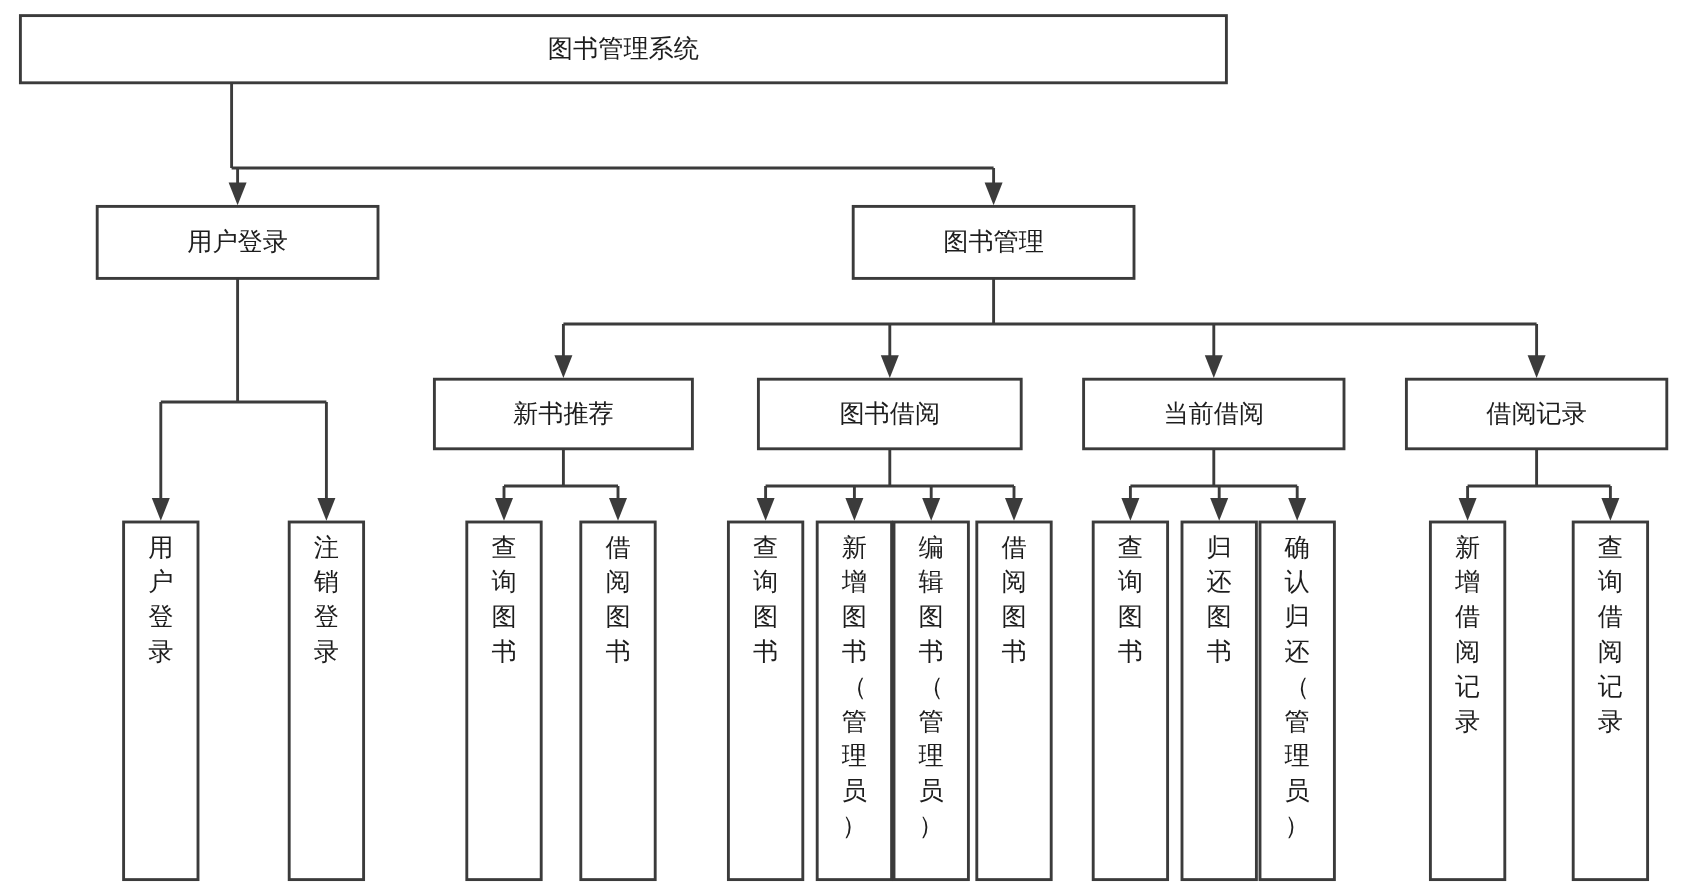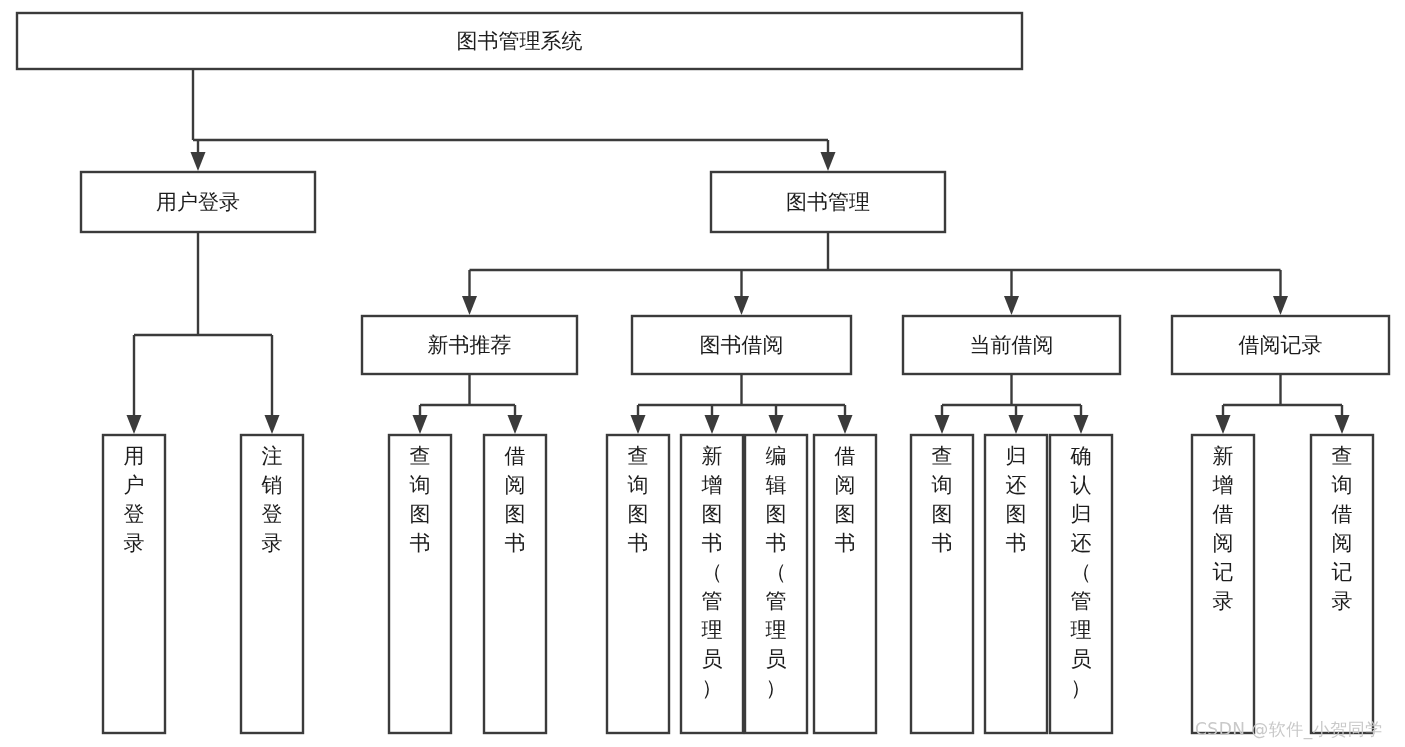--- a/index.html
+++ b/index.html
@@ -215,14 +215,13 @@
         <g>
           <rect x="1192" y="435" width="62" height="298" class="node-box"></rect>
           <text x="1223" y="463" class="node-label-vert"><tspan x="1223" dy="0">新</tspan><tspan x="1223" dy="29">增</tspan><tspan x="1223" dy="29">借</tspan><tspan x="1223" dy="29">阅</tspan><tspan x="1223" dy="29">记</tspan><tspan x="1223" dy="29">录</tspan></text>
         </g>
         <g>
           <rect x="1311" y="435" width="62" height="298" class="node-box"></rect>
           <text x="1342" y="463" class="node-label-vert"><tspan x="1342" dy="0">查</tspan><tspan x="1342" dy="29">询</tspan><tspan x="1342" dy="29">借</tspan><tspan x="1342" dy="29">阅</tspan><tspan x="1342" dy="29">记</tspan><tspan x="1342" dy="29">录</tspan></text>
         </g>
       </g>
   </svg>
-  <div class="watermark" style="left: 1195px; top: 718px;">CSDN @软件_小贺同学</div>
 </div>
 
 </body></html>

